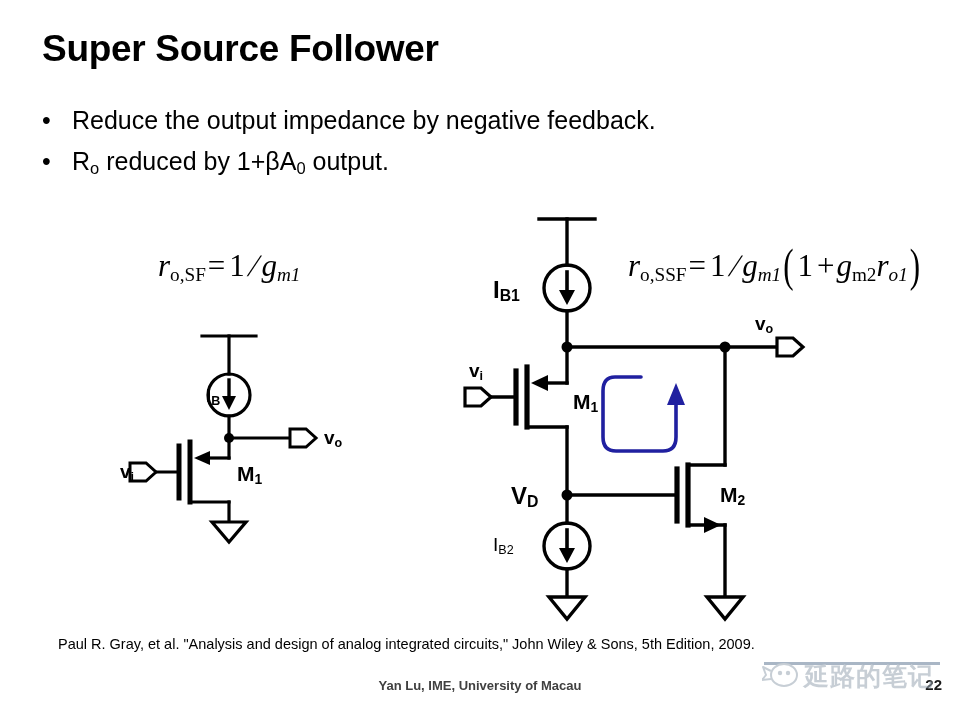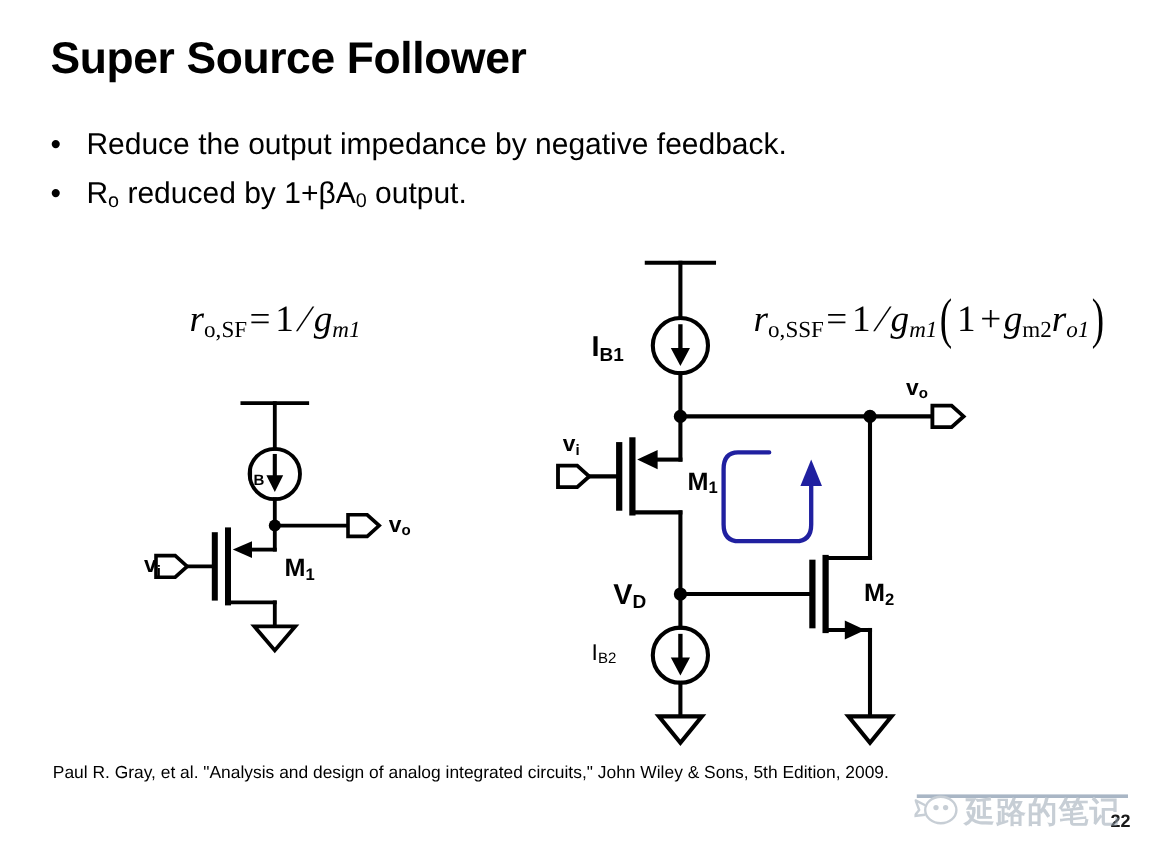--- a/index.html
+++ b/index.html
@@ -86,21 +86,21 @@
   
   .circuit {
     position: absolute;
   }
   #circuit-sf  { left: 120px; top: 330px; }
   #circuit-ssf { left: 455px; top: 205px; }
 
   
   #reference-note {
     position: absolute;
-    left: 44px;
+    left: 58px;
     top: 636px;
     font-size: 14.5px;
     color: #000;
     white-space: nowrap;
   }
   #author-line {
     position: absolute;
     left: 0;
     right: 0;
     top: 678px;
@@ -284,20 +284,21 @@
     <div style="position:absolute;left:38px;top:71px;font-size:24px;font-weight:bold;"><span>I</span><sub>B1</sub></div>
     <div style="position:absolute;left:38px;top:329px;font-size:19px;font-weight:normal;"><span>I</span><sub>B2</sub></div>
     <div style="position:absolute;left:14px;top:155px;font-size:19px;font-weight:bold;"><span>v</span><sub>i</sub></div>
     <div style="position:absolute;left:300px;top:108px;font-size:19px;font-weight:bold;"><span>v</span><sub>o</sub></div>
     <div style="position:absolute;left:118px;top:185px;font-size:21px;font-weight:bold;"><span>M</span><sub>1</sub></div>
     <div style="position:absolute;left:265px;top:278px;font-size:21px;font-weight:bold;"><span>M</span><sub>2</sub></div>
     <div style="position:absolute;left:56px;top:277px;font-size:24px;font-weight:bold;"><span>V</span><sub>D</sub></div>
   </div>
 
   <div id="reference-note">Paul R. Gray, et al.  "Analysis and design of analog integrated circuits," John Wiley &amp; Sons, 5th Edition, 2009.</div>
+  <div id="author-line">Yan Lu, IME, University of Macau</div>
   <div id="slide-number">22</div>
 
   <div id="watermark">
     <div class="wm-bar"></div>
     <svg width="40" height="34" style="position:absolute;left:0;top:2px;">
       <ellipse cx="22" cy="17" rx="13" ry="11" fill="#ffffff" stroke="#9aa7b4" stroke-width="2"></ellipse>
       <circle cx="18" cy="15" r="2.2" fill="#9aa7b4"></circle>
       <circle cx="26" cy="15" r="2.2" fill="#9aa7b4"></circle>
       <path d="M 9,13 L 1,9 L 4,17 L 0,22 L 9,21" fill="none" stroke="#9aa7b4" stroke-width="2" stroke-linejoin="round"></path>
     </svg>

